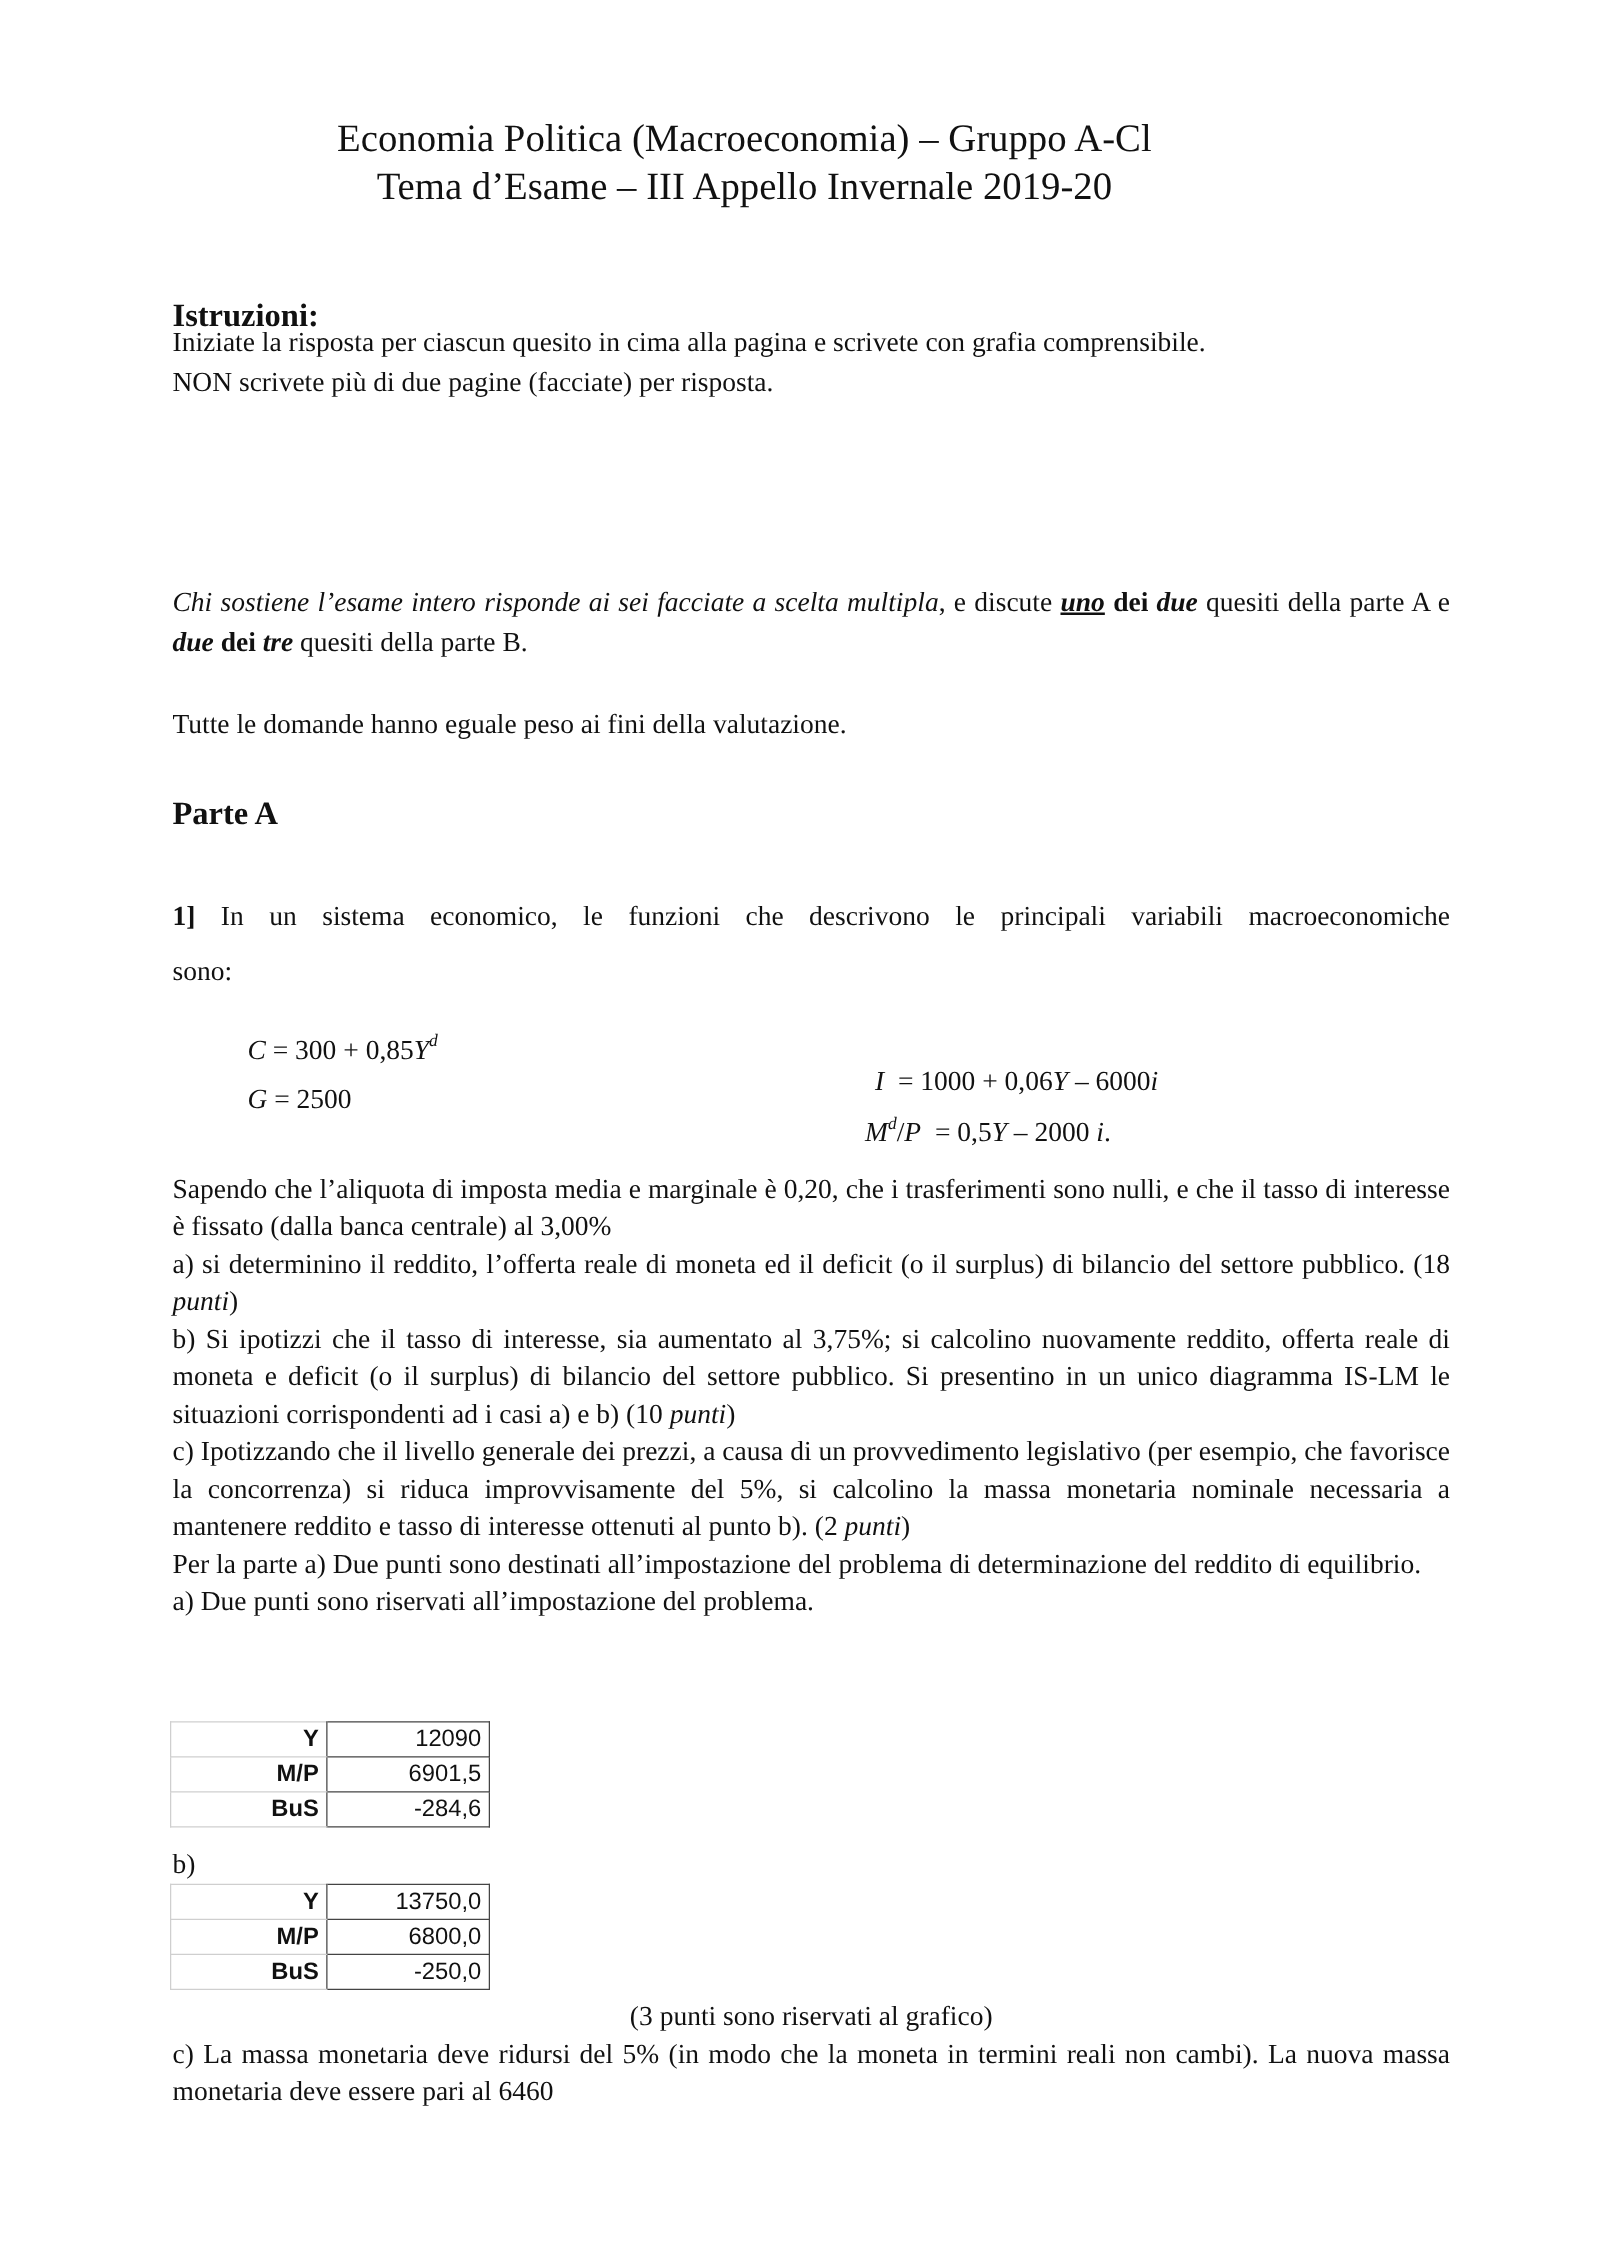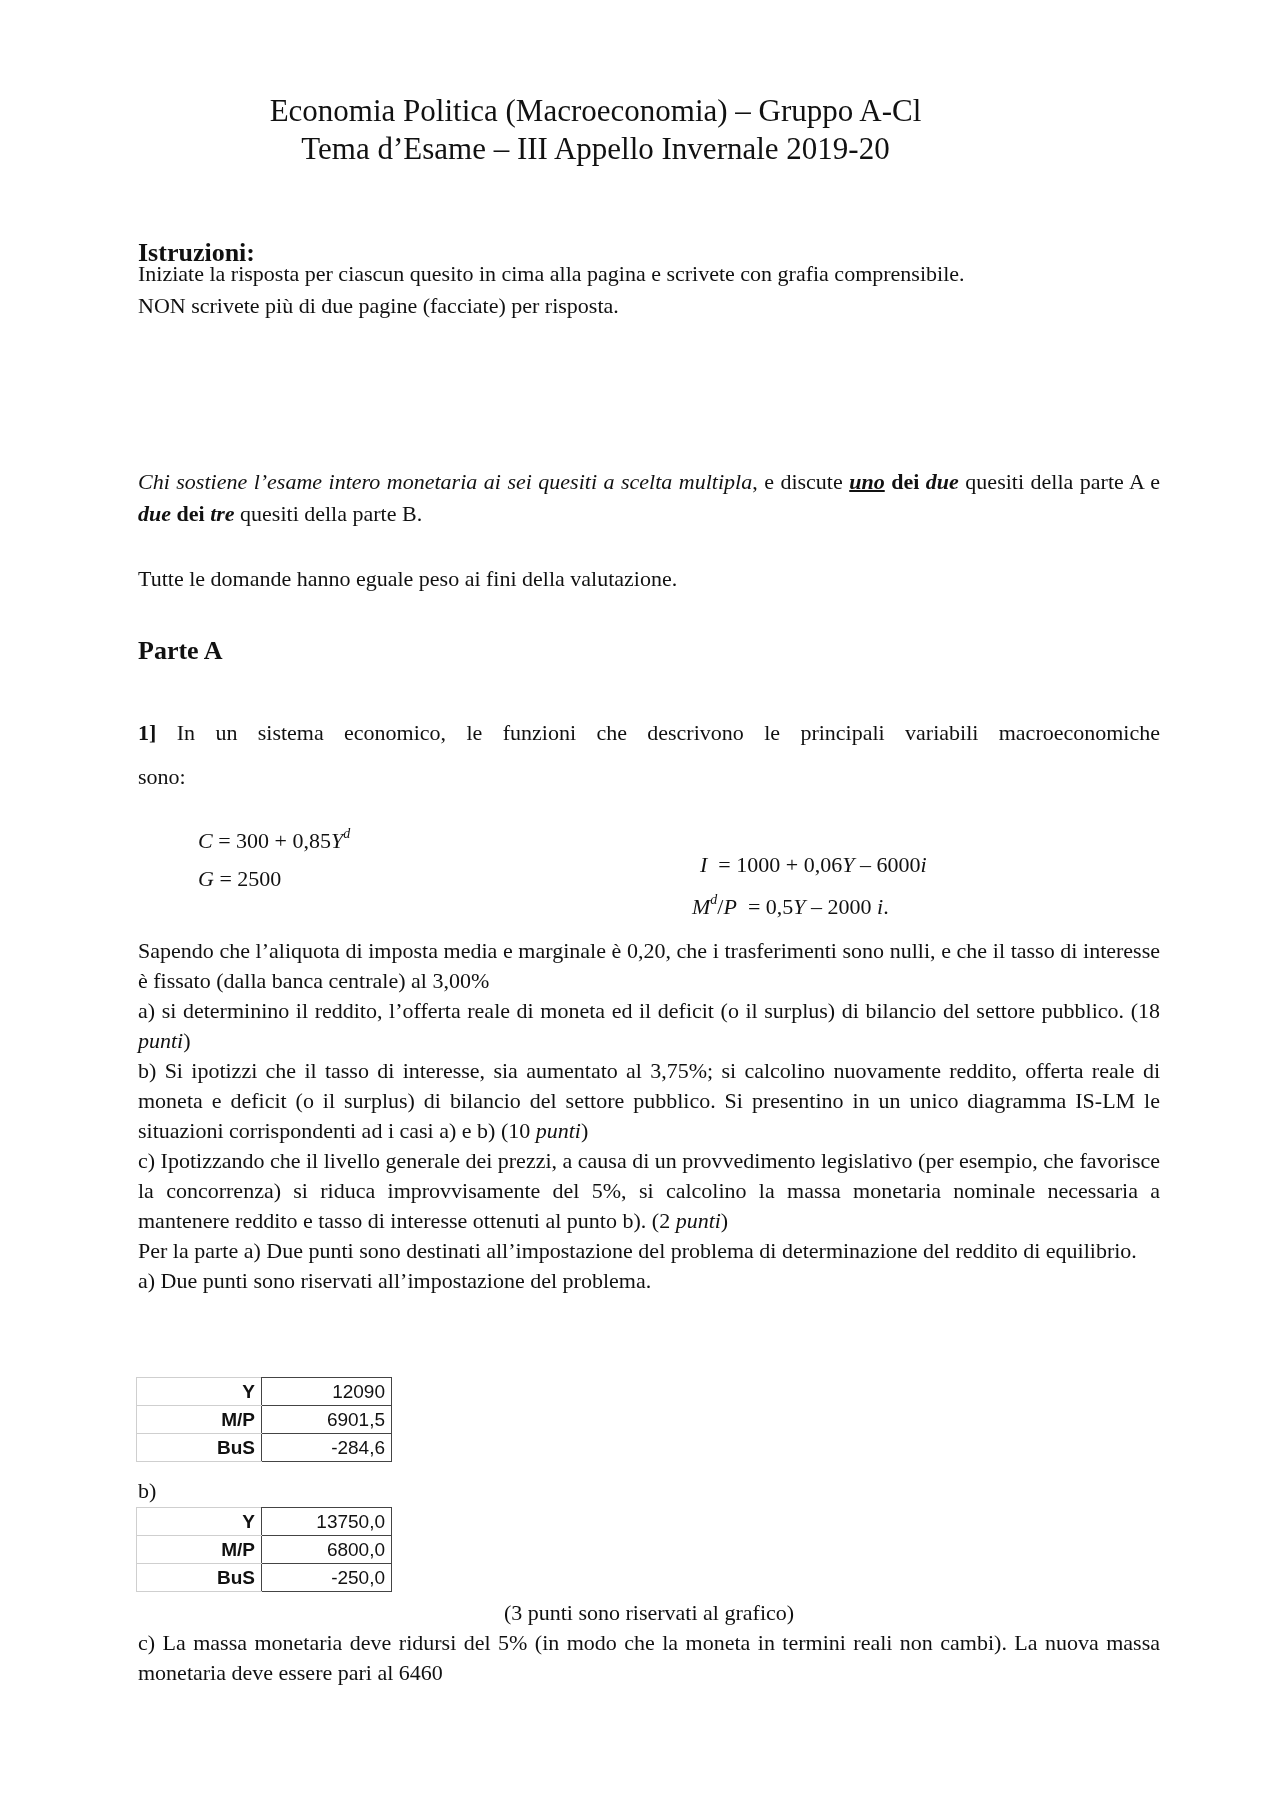--- a/index.html
+++ b/index.html
@@ -35,21 +35,21 @@
 
   <div class="heading" style="top:238px;">Istruzioni:</div>
 
   <div class="para" style="top:258px; text-align:left;">
     <p>Iniziate la risposta per ciascun quesito in cima alla pagina e scrivete con grafia comprensibile.</p>
     <p>NON scrivete più di due pagine (facciate) per risposta.</p>
   </div>
 
 
   <div class="para" style="top:466px;">
-    <p><i>Chi sostiene l’esame intero monetaria ai sei quesiti a scelta multipla</i><span>, e discute </span><b><i class="u">uno</i></b><b> dei </b><b><i>due</i></b><span> quesiti della parte A e </span><b><i>due</i></b><b> dei </b><b><i>tre</i></b><span> quesiti della parte B.</span></p>
+    <p><i>Chi sostiene l’esame intero risponde ai sei facciate a scelta multipla</i><span>, e discute </span><b><i class="u">uno</i></b><b> dei </b><b><i>due</i></b><span> quesiti della parte A e </span><b><i>due</i></b><b> dei </b><b><i>tre</i></b><span> quesiti della parte B.</span></p>
   </div>
 
   <div class="para" style="top:563px;">Tutte le domande hanno eguale peso ai fini della valutazione.</div>
 
   <div class="heading" style="top:636px;">Parte A</div>
 
   <div class="para j" style="top:711px; line-height:44px;">
     <b>1]</b><span> In un sistema economico, le funzioni che descrivono le principali variabili macroeconomiche</span>
   </div>
   <div class="para" style="top:755px; line-height:44px;">sono:</div>

